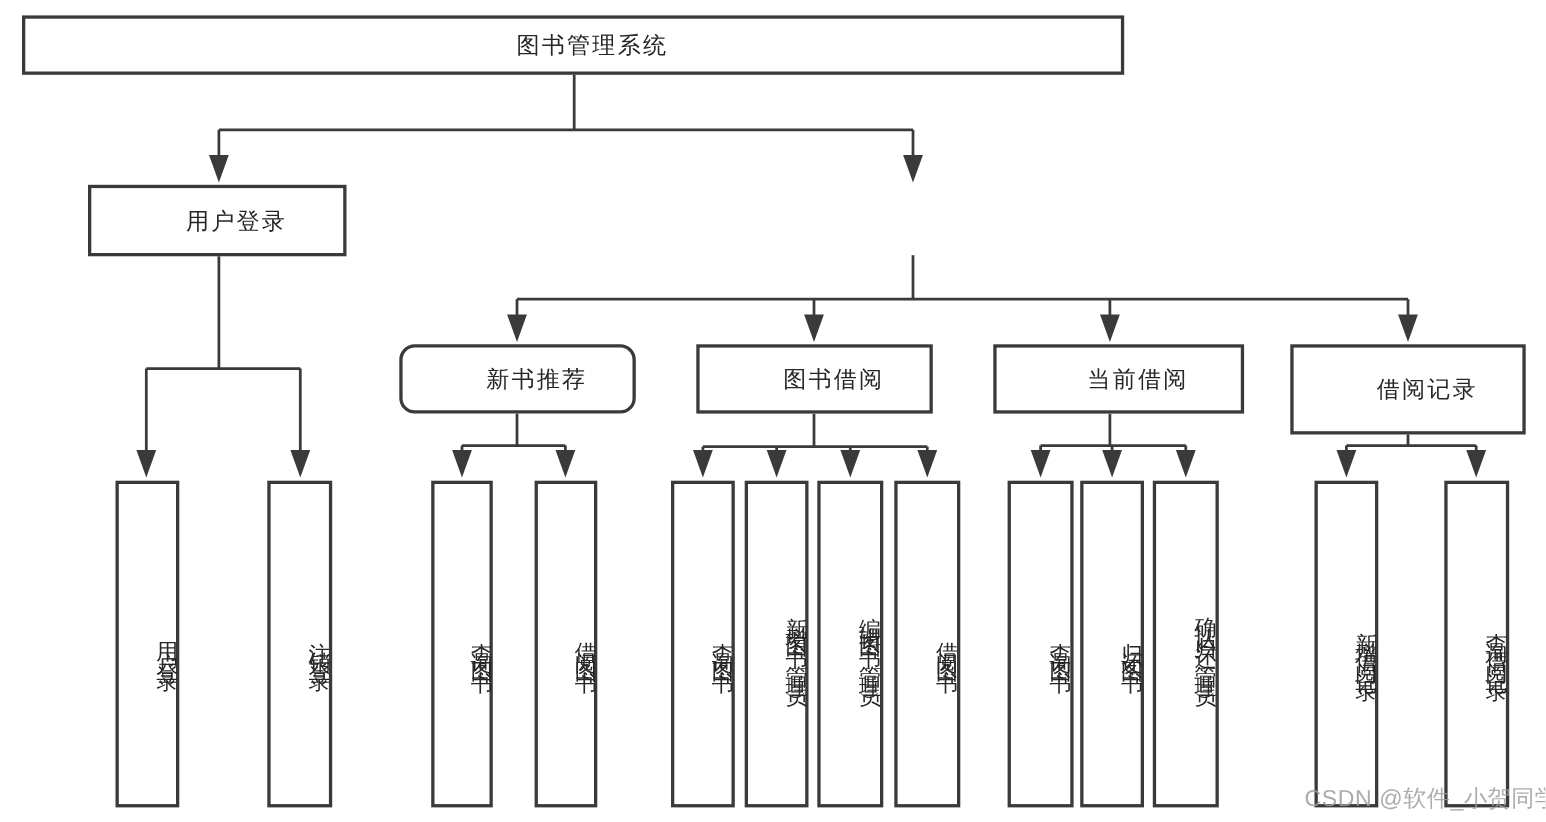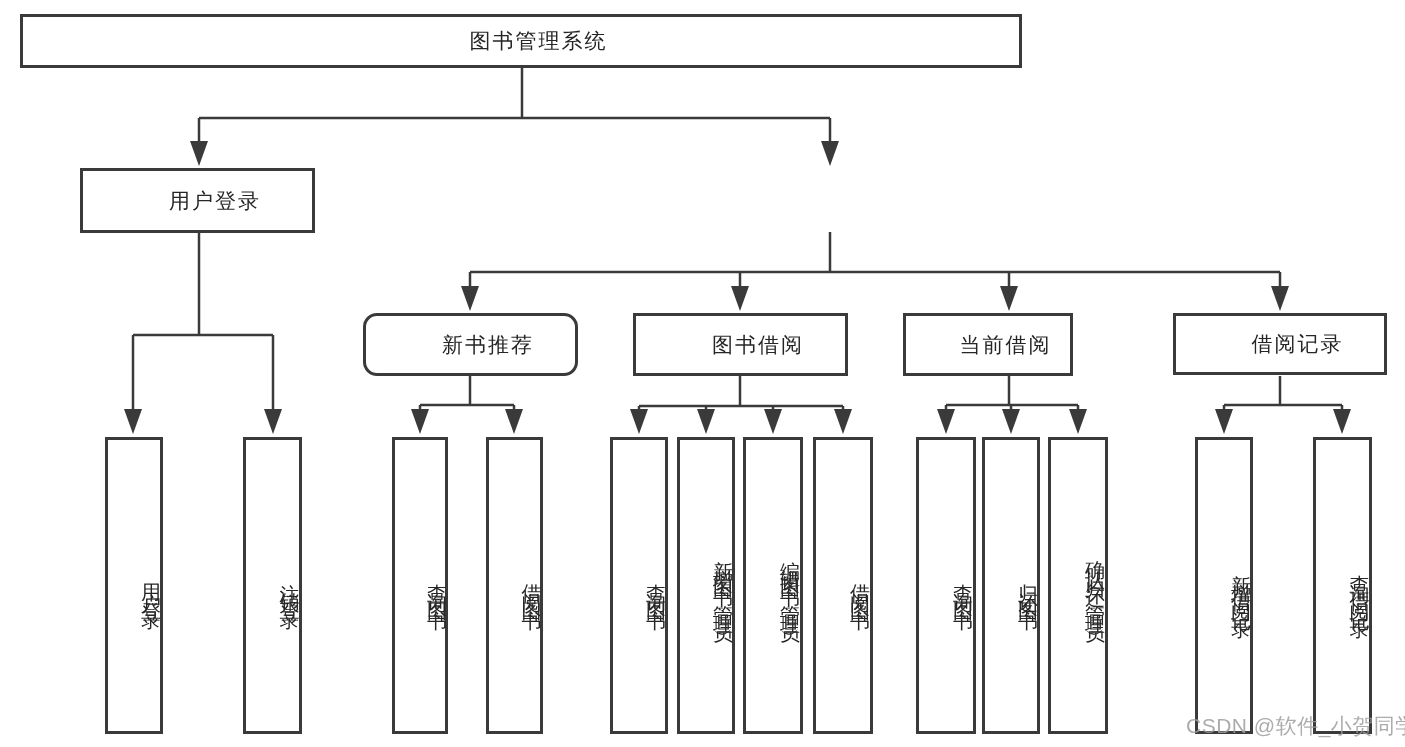--- a/index.html
+++ b/index.html
@@ -17,22 +17,22 @@
   .node.v span {
     writing-mode:vertical-rl; text-orientation:mixed;
     font-size:20px; letter-spacing:9px; line-height:1; color:#262626;
   }
   
   #n-root    { left:20px;  top:14px;  width:1002px; height:54px; }
   #n-login   { left:80px;  top:168px; width:235px;  height:65px; }
   #n-mgmt    { left:711px; top:168px; width:236px;  height:65px; }
   #n-newbook { left:363px; top:313px; width:215px;  height:63px;border-radius:14px; }
   #n-borrow  { left:633px; top:313px; width:215px;  height:63px;justify-content:center; }
-  #n-current { left:903px; top:313px; width:170px;  height:63px;text-align:center; }
-  #n-record  { left:1173px;top:313px; width:214px;  height:62px; }
+  #n-current { left:903px; top:313px; width:228px;  height:63px;text-align:center; }
+  #n-record  { left:1173px;top:313px; width:214px;  height:82px; }
   
   .leaf { top:437px; height:297px; }
   #l-login-1   { left:105px;  width:58px; }
   #l-login-2   { left:243px;  width:59px; }
   #l-new-1     { left:392px;  width:56px; }
   #l-new-2     { left:486px;  width:57px; }
   #l-bor-1     { left:610px;  width:58px; }
   #l-bor-2     { left:677px;  width:58px; }
   #l-bor-3     { left:743px;  width:60px; }
   #l-bor-4     { left:813px;  width:60px; }

